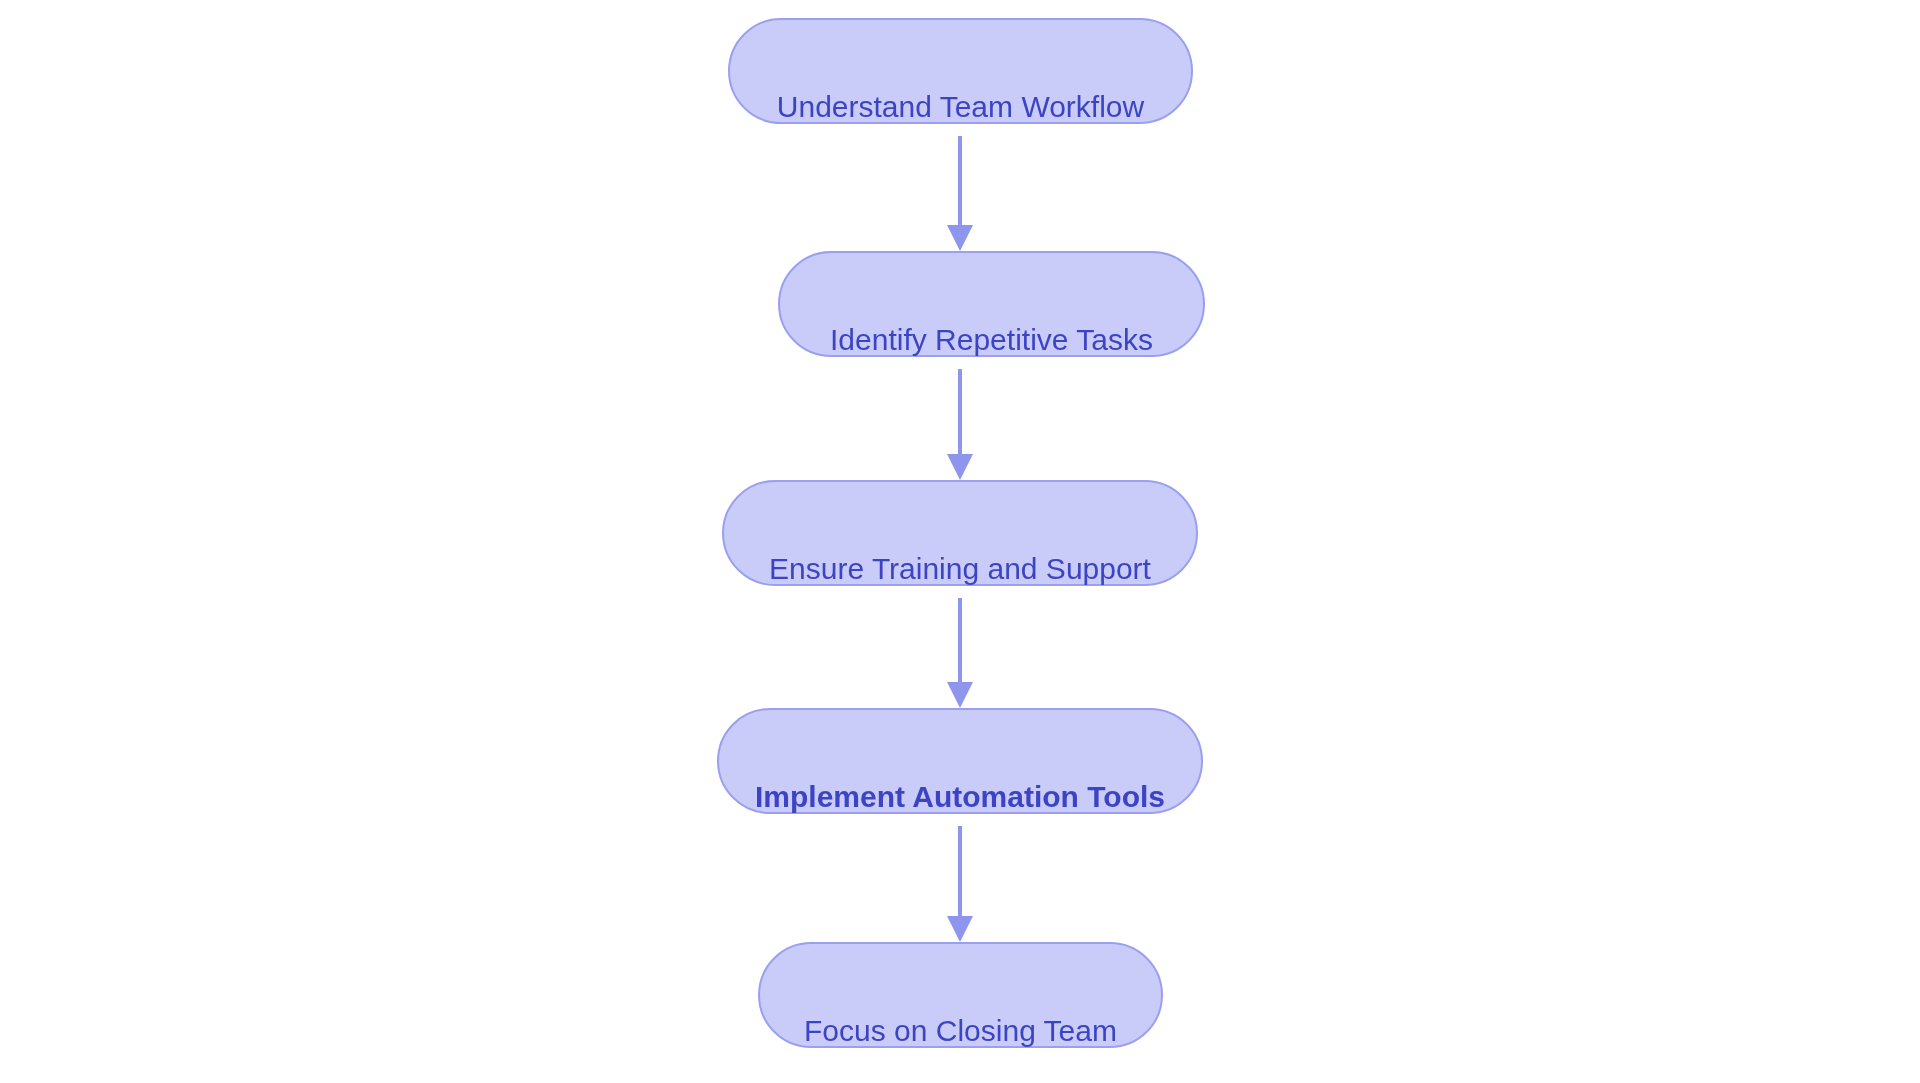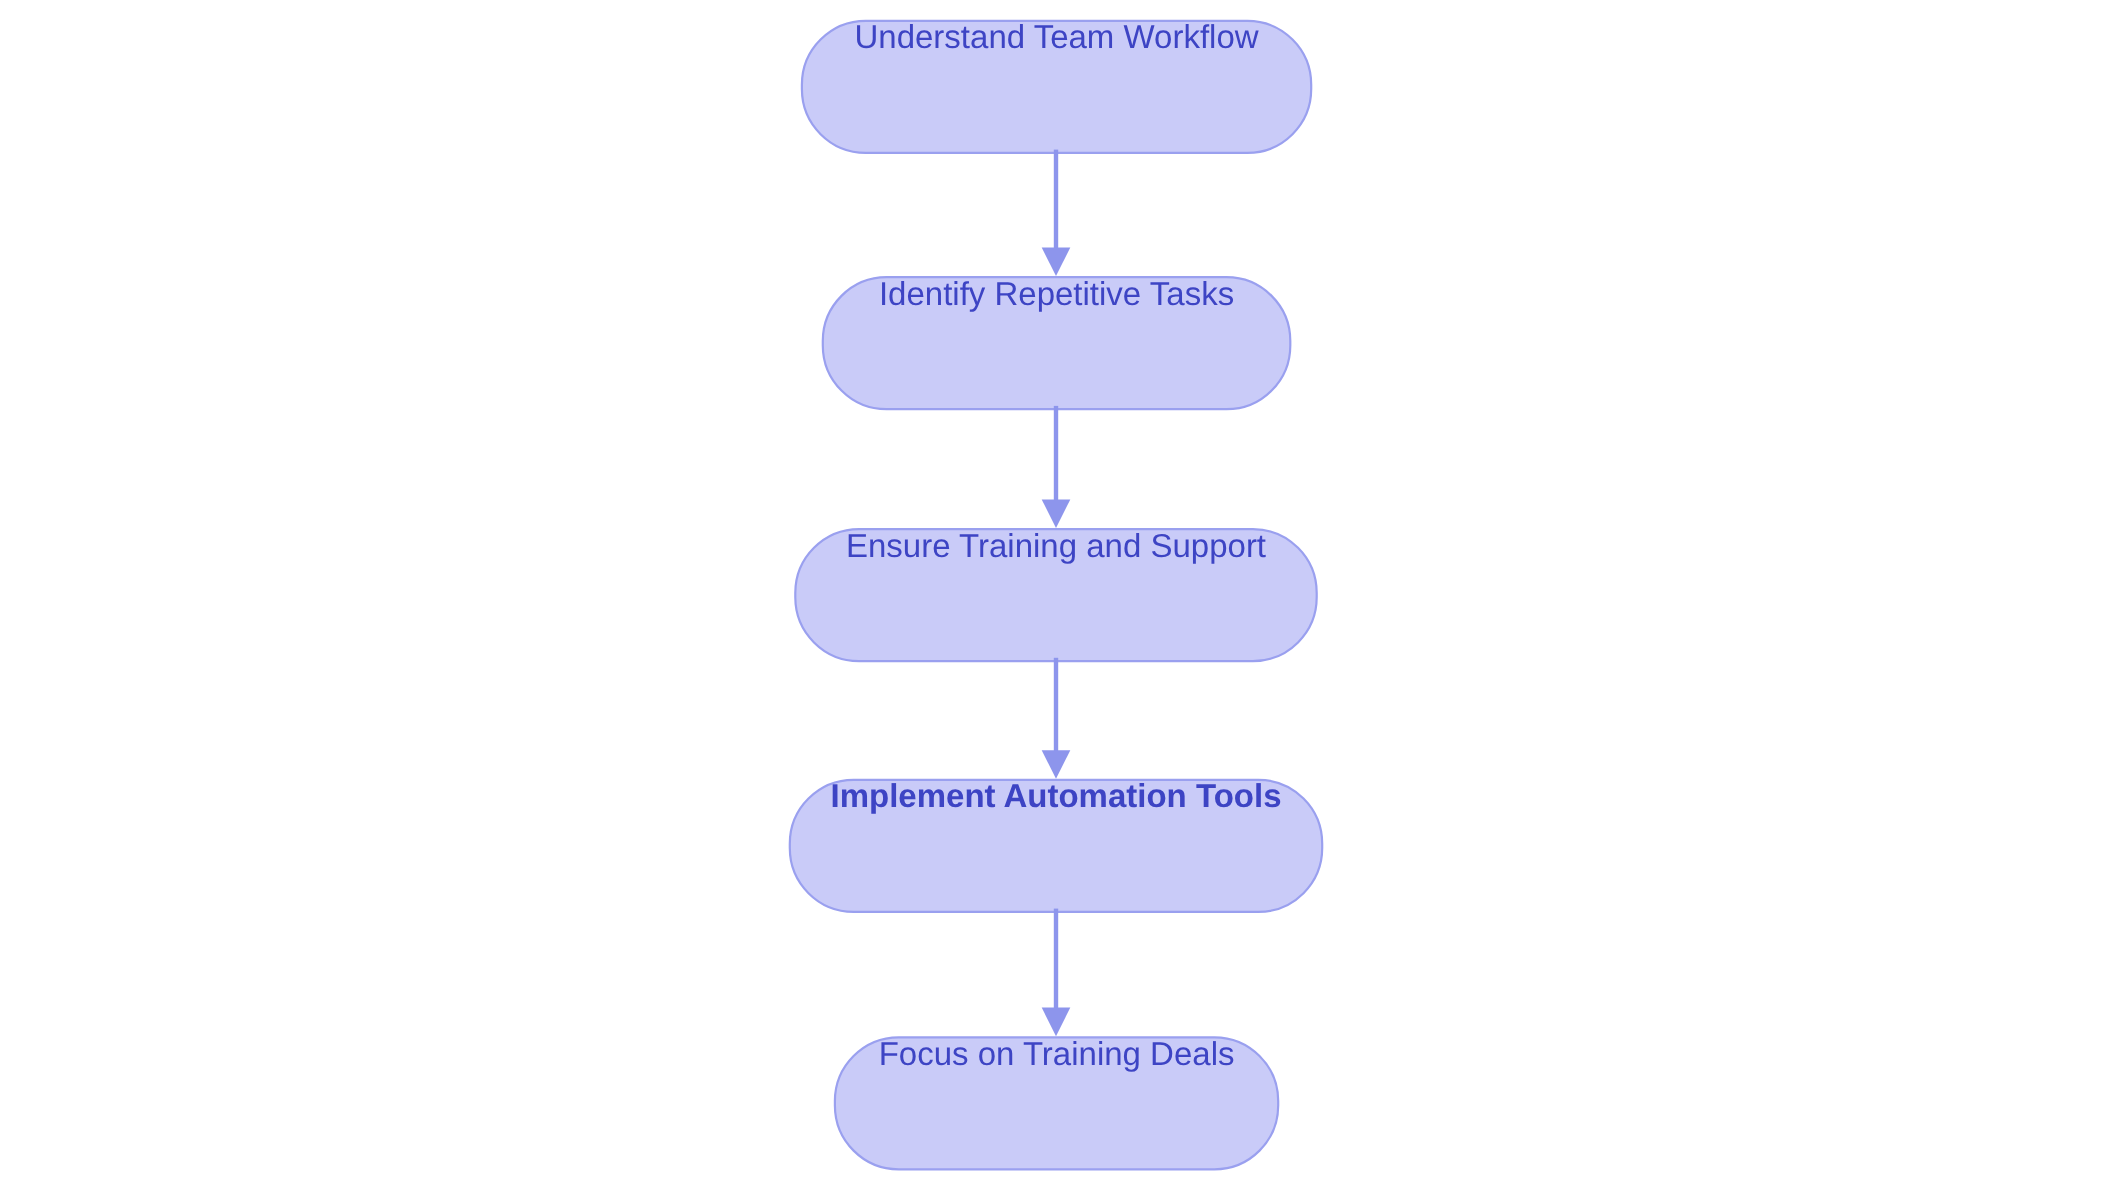--- a/index.html
+++ b/index.html
@@ -19,37 +19,37 @@
     overflow: hidden;
   }
   .canvas {
     position: relative;
     width: 1920px;
     height: 1083px;
     background: var(--background);
   }
   .node {
     position: absolute;
-    height: 122px;
+    height: 106px;
     border-radius: 59px;
     background: var(--node-fill);
     border: 2px solid var(--node-border);
     display: flex;
-    align-items: flex-start;
+    align-items: flex-end;
     justify-content: center;
   }
   .node-label {
     color: var(--node-text);
     font-size: 30px;
     line-height: 1;
     white-space: nowrap;
     text-align: center;
   }
   .n1 { left: 728px; top: 18px;  width: 465px; }
-  .n2 { left: 747px; top: 251px; width: 427px; }
+  .n2 { left: 778px; top: 251px; width: 427px; }
   .n3 { left: 722px; top: 480px; width: 476px; }
   .n4 { left: 717px; top: 708px; width: 486px; font-weight: bold; }
   .n5 { left: 758px; top: 942px; width: 405px; }
 
   .connector {
     position: absolute;
     left: 947px;
     width: 26px;
   }
   .c1 { top: 136px; height: 115px; }
@@ -110,16 +110,16 @@
   <div class="node n4">
     <span class="node-label">Implement Automation Tools</span>
   </div>
 
   <div class="connector c4">
     <div class="arrow-line"></div>
     <div class="arrow-head"></div>
   </div>
 
   <div class="node n5">
-    <span class="node-label">Focus on Training Deals</span>
+    <span class="node-label">Focus on Closing Team</span>
   </div>
 
 </div>
 
 </body></html>

